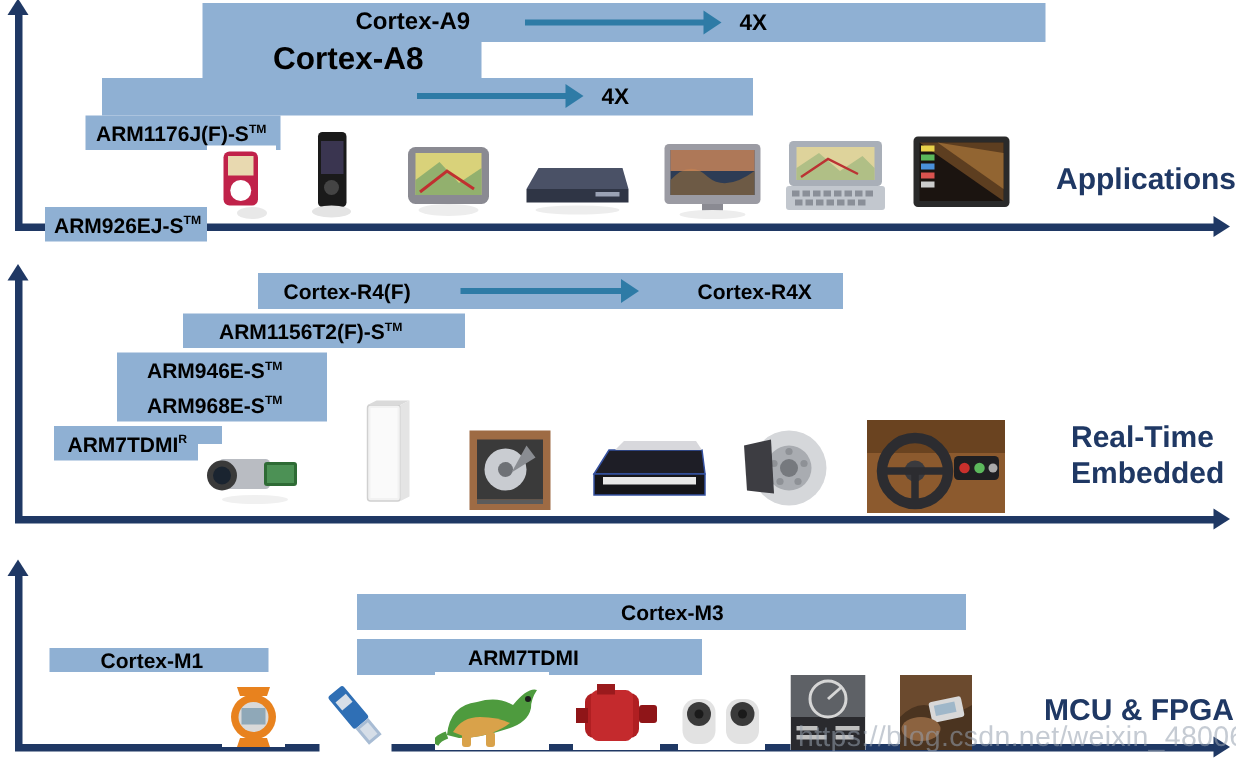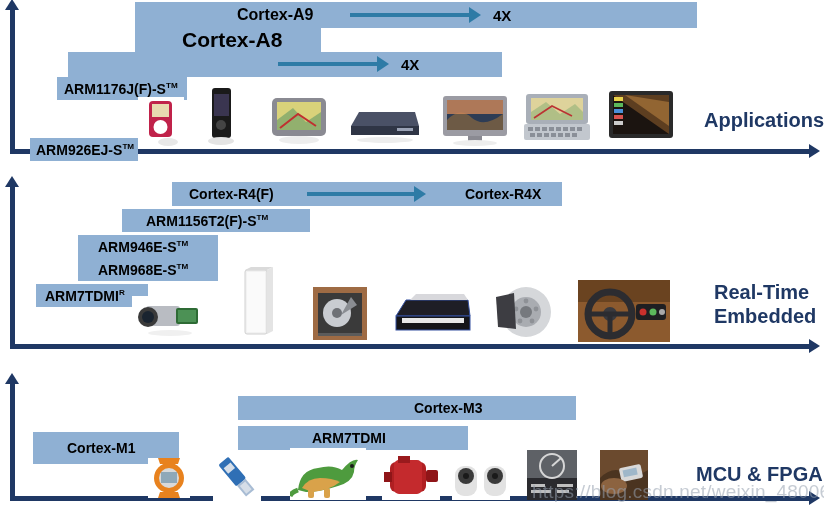--- a/index.html
+++ b/index.html
@@ -335,29 +335,29 @@
       <div>Real-Time</div>
       <div>Embedded</div>
     </div>
   </div>
 
   <div>
 
     <div class="axis-v" style="left:10px; top:382px; height:118px;"></div>
     <div class="axis-h" style="left:10px; top:496px; width:800px;"></div>
 
-    <div class="bar" style="left:238px; top:396px; width:338px; height:24px;">
+    <div class="bar" style="left:238px; top:396px; width:406px; height:24px;">
       <span class="lbl" style="left:176px; font-size:14px;">Cortex-M3</span>
     </div>
 
     <div class="bar" style="left:238px; top:426px; width:230px; height:24px;">
       <span class="lbl" style="left:74px; font-size:14px;">ARM7TDMI</span>
     </div>
 
-    <div class="bar" style="left:33px; top:432px; width:146px; height:32px;">
+    <div class="bar" style="left:33px; top:432px; width:146px; height:16px;">
       <span class="lbl" style="left:34px; font-size:14px;">Cortex-M1</span>
     </div>
 
     <div class="photo" style="left:148px; top:458px; width:42px; height:40px;">
       <svg width="42" height="40">
           <circle cx="21" cy="20" r="15" fill="#E8821E"></circle>
           <circle cx="21" cy="20" r="10" fill="#D9D9D9"></circle>
           <rect x="13" y="14" width="16" height="11" fill="#8FA8B8"></rect>
           <path d="M12 6 L10 0 L32 0 L30 6 Z" fill="#E8821E"></path>
           <path d="M12 34 L10 40 L32 40 L30 34 Z" fill="#E8821E"></path>

